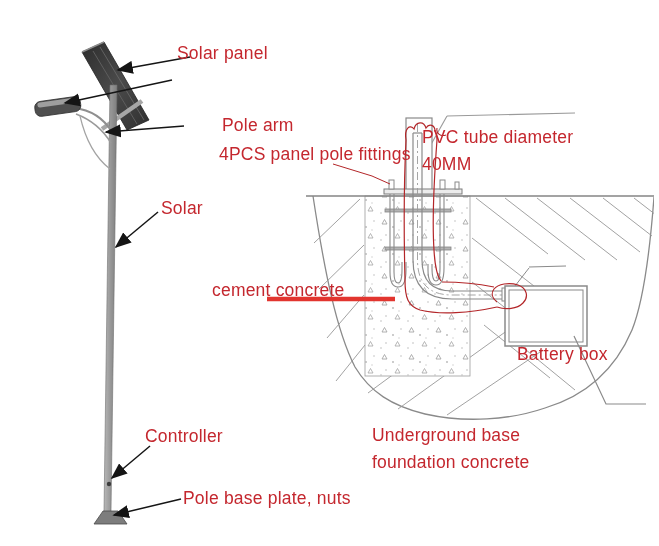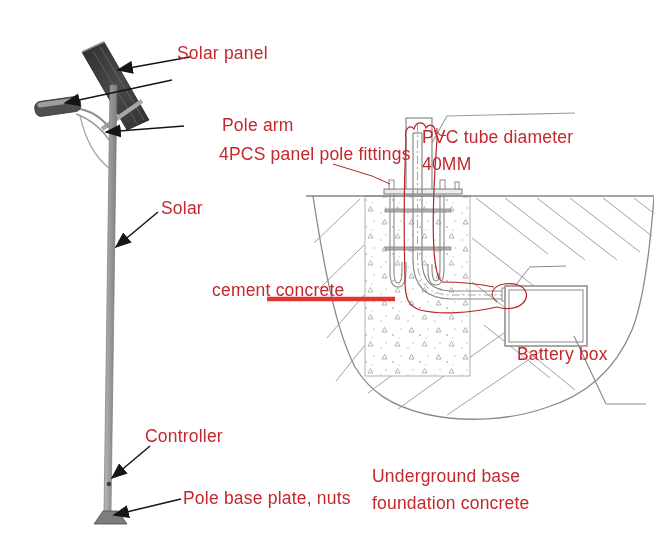--- a/index.html
+++ b/index.html
@@ -184,18 +184,18 @@
   <div class="lbl" style="left:145px;top:426px;">Controller</div>
   <div class="lbl" style="left:183px;top:488px;">Pole base plate, nuts</div>
 
   <div class="lbl" style="left:219px;top:144px;">4PCS panel pole fittings</div>
   <div class="lbl lbl2" style="left:422px;top:124px;">
     <div>PVC tube diameter</div>
     <div>40MM</div>
   </div>
   <div class="lbl" style="left:212px;top:280px;">cement concrete</div>
   <div class="lbl" style="left:517px;top:310px;margin-top:34px;">Battery box</div>
-  <div class="lbl lbl2" style="left:372px;top:422px;margin-top:41px;">
+  <div class="lbl lbl2" style="left:372px;top:422px;">
     <div>Underground base</div>
     <div>foundation concrete</div>
   </div>
 
 </div>
 
 </body></html>

